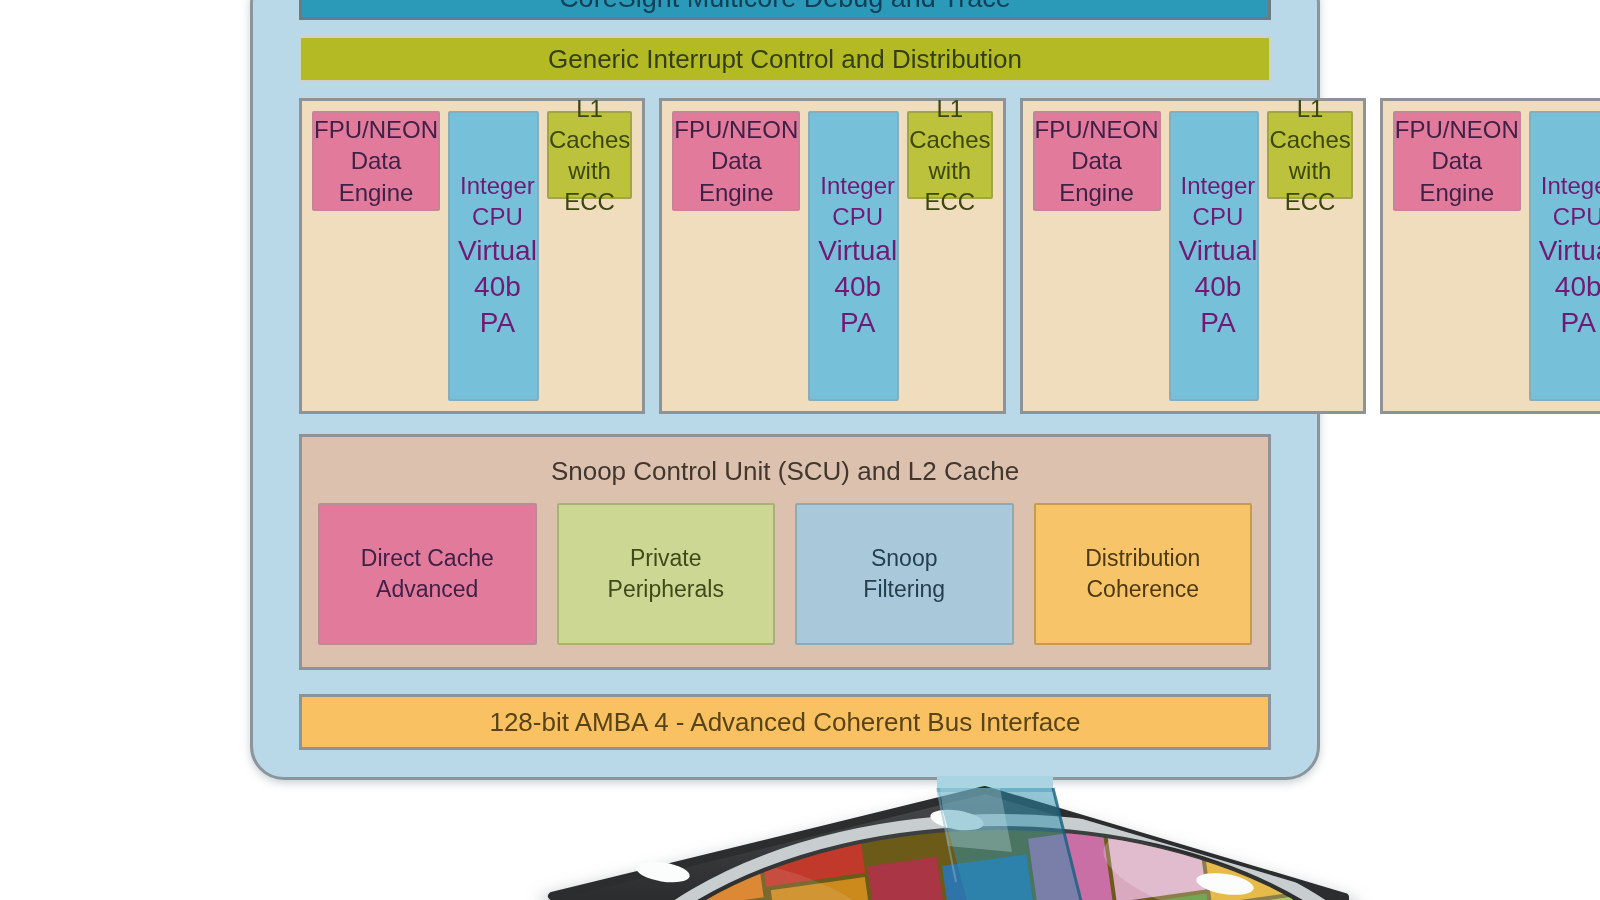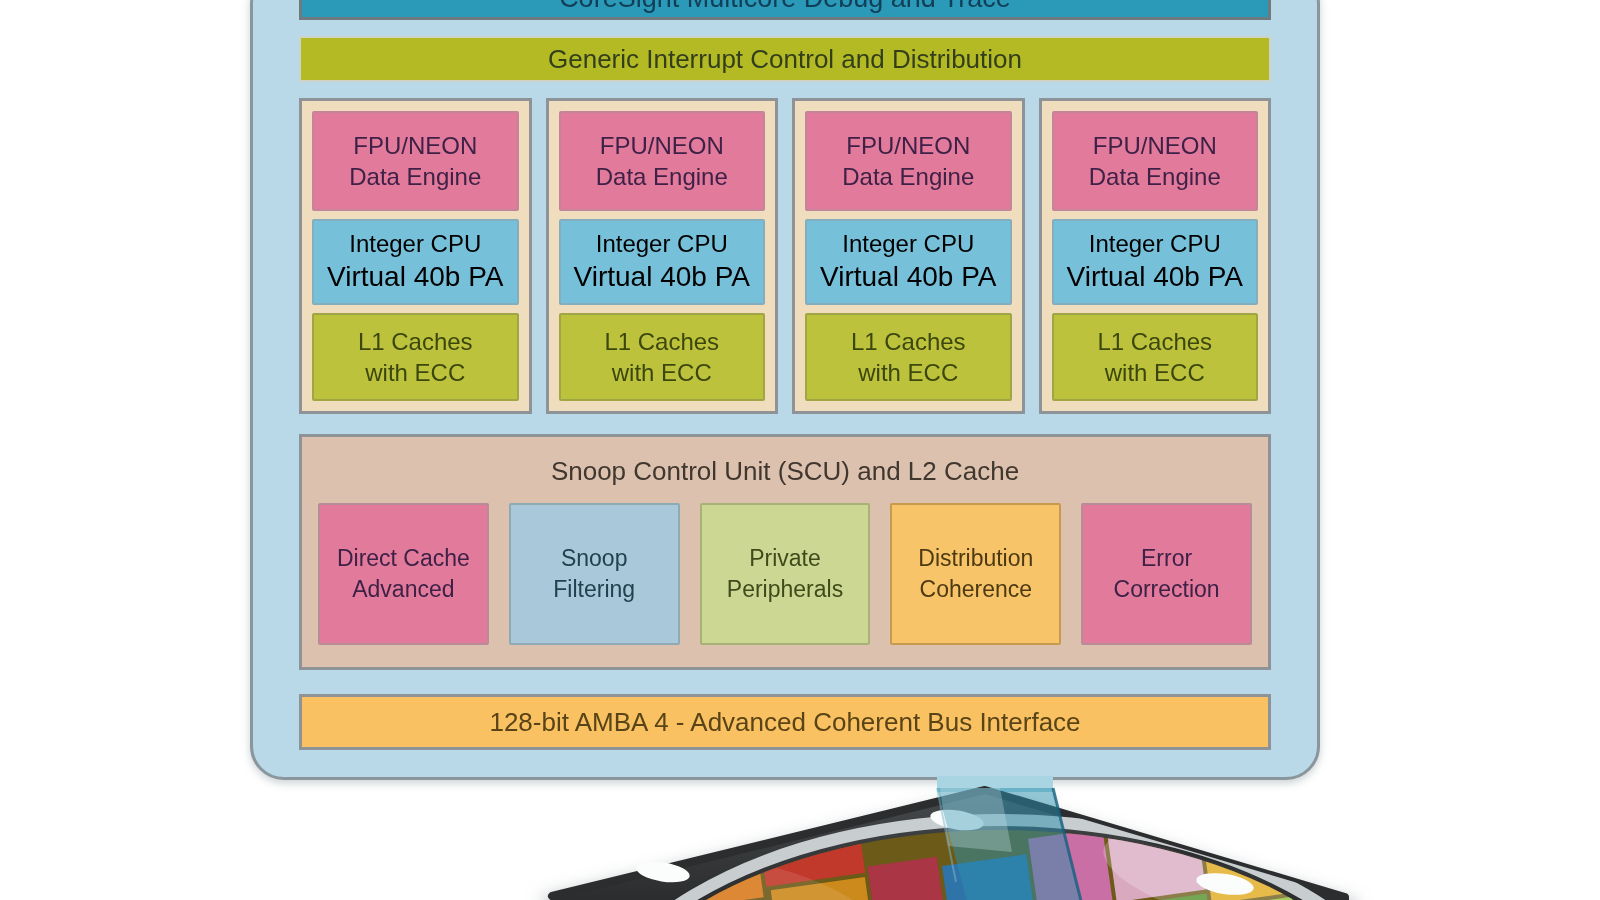--- a/index.html
+++ b/index.html
@@ -35,30 +35,30 @@
   }
   
   .cores-row{
     margin-top:16px;height:316px;
     display:flex;gap:14px;
   }
   .core-col{
     flex:1;box-sizing:border-box;
     background:#efddbe;border:3px solid #8e9397;
     padding:10px;
-    display:flex;flex-direction:column;gap:8px;
+    display:flex;flex-direction:row;gap:8px;
   }
   .cbox{
     box-sizing:border-box;border-radius:2px;
     display:flex;flex-direction:column;align-items:center;justify-content:center;
     text-align:center;line-height:1.3;
   }
   .cbox span{display:block;}
   .box-fpu{height:100px;background:#e27b9b;border:2px solid #c4849a;color:#3f2147;font-size:24px;}
-  .box-cpu{flex:1;background:#76c0da;border:2px solid #84aebd;color:#000000;font-size:24px;}
+  .box-cpu{flex:1;background:#76c0da;border:2px solid #84aebd;color:#701a75;font-size:24px;padding-left:8px;}
   .box-cpu .sub{font-size:28px;}
   .box-l1{height:88px;background:#bdc23d;border:2px solid #a0a645;color:#3c470e;font-size:24px;}
   
   .scu{
     box-sizing:border-box;margin-top:20px;height:236px;
     background:#ddc1af;border:3px solid #8e9397;
     padding:10px 16px 16px;
   }
   .scu-title{
     height:48px;line-height:48px;margin-bottom:8px;
@@ -159,35 +159,31 @@
 
   </div>
 
   <div class="scu">
     <div class="scu-title">Snoop Control Unit (SCU) and L2 Cache</div>
     <div class="scu-row">
       <div class="sbox s-pink">
         <span>Direct Cache</span>
         <span>Advanced</span>
       </div>
+      <div class="sbox s-green">
+        <span>Private</span>
+        <span>Peripherals</span>
+      </div>
       <div class="sbox s-blue">
         <span>Snoop</span>
         <span>Filtering</span>
       </div>
-      <div class="sbox s-green">
-        <span>Private</span>
-        <span>Peripherals</span>
-      </div>
       <div class="sbox s-orange">
         <span>Distribution</span>
         <span>Coherence</span>
-      </div>
-      <div class="sbox s-pink">
-        <span>Error</span>
-        <span>Correction</span>
       </div>
     </div>
   </div>
 
   <div class="bar bar-amba">
     <span>128-bit AMBA 4 - Advanced Coherent Bus Interface</span>
   </div>
 
 </div>
 

